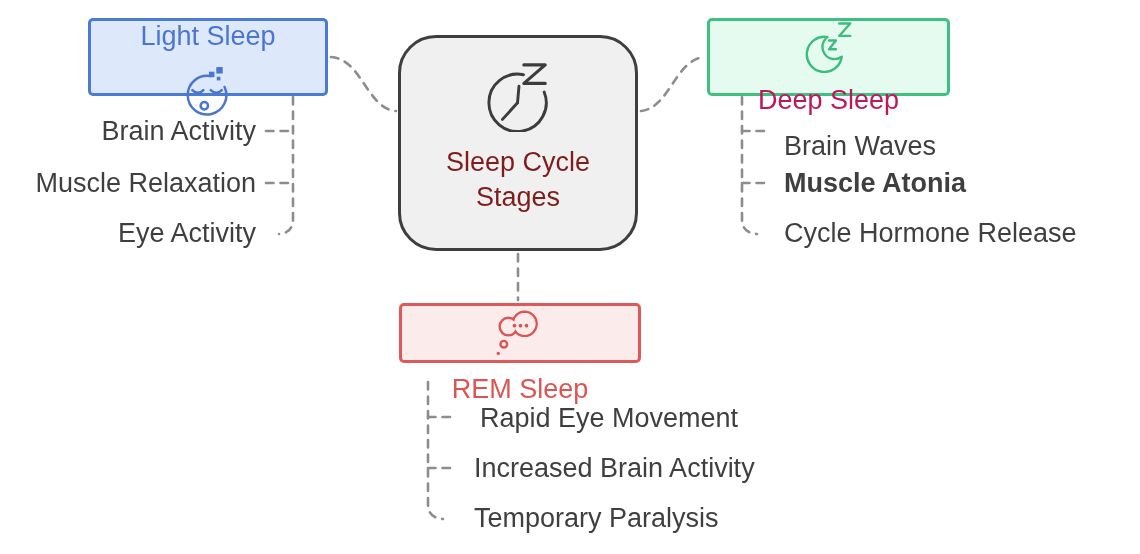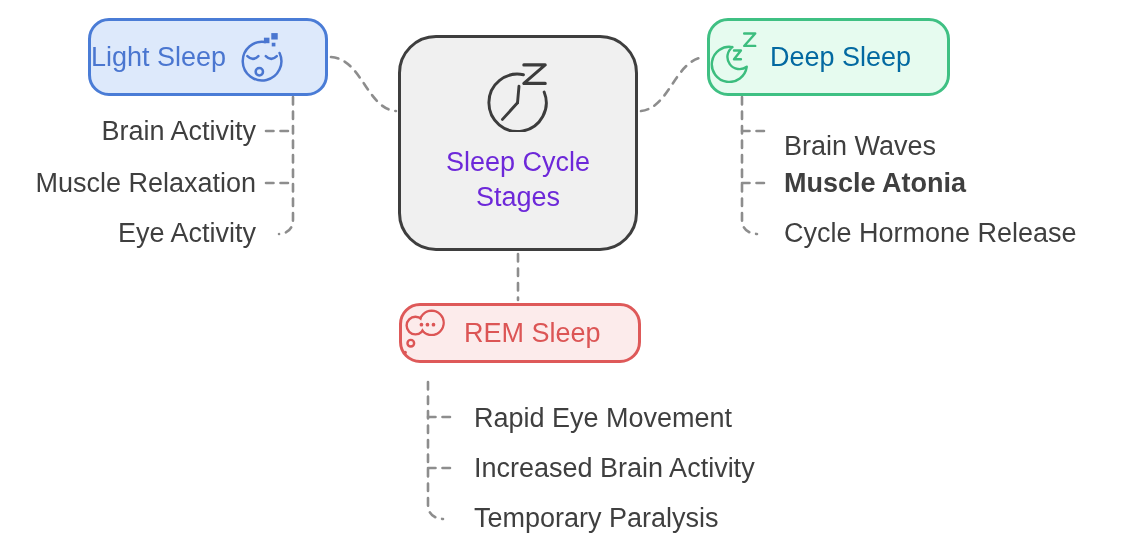--- a/index.html
+++ b/index.html
@@ -3,35 +3,35 @@
 <meta charset="utf-8">
 <style>
   * { margin:0; padding:0; box-sizing:border-box; }
   body { background:#ffffff; font-family:"Liberation Sans", sans-serif; }
   .canvas { position:relative; width:1140px; height:554px; background:#ffffff; overflow:hidden; }
 
   svg.connectors { position:absolute; left:0; top:0; width:1140px; height:554px; pointer-events:none; }
   .dash { fill:none; stroke:#8d8d8d; stroke-width:2.6; stroke-dasharray:7.5 7; stroke-linecap:round; }
 
   .node { position:absolute; display:flex; align-items:center; justify-content:flex-start;
-          border-radius:21px; font-size:27px; font-weight:500; white-space:nowrap; }
+          border-radius:5px; font-size:27px; font-weight:500; white-space:nowrap;flex-direction:column; }
   .node-light  { left:88px;  top:18px;  width:240px; height:78px; background:#dde9fb; border:3px solid #4a7cd6; color:#4a76d0; gap:14px; }
-  .node-deep   { left:707px; top:18px;  width:243px; height:78px; background:#e6fbef; border:3px solid #3fc083; color:#0369a1; gap:12px; }
+  .node-deep   { left:707px; top:18px;  width:243px; height:78px; background:#e6fbef; border:3px solid #3fc083; color:#be185d; gap:12px; }
   .node-rem    { left:399px; top:303px; width:242px; height:60px; background:#fcebeb; border:3px solid #de5959; color:#dc5555; gap:12px; }
-  .node-center { left:398px; top:35px;  width:240px; height:216px; background:#f0f0f0; border:3px solid #3e3e3e; color:#6d28d9;
+  .node-center { left:398px; top:35px;  width:240px; height:216px; background:#f0f0f0; border:3px solid #3e3e3e; color:#7f1d1d;
                  border-radius:38px; flex-direction:column; justify-content:flex-start; padding-top:24px; gap:13px; }
   .node-center .center-label { width:200px; text-align:center; line-height:35px; white-space:normal; font-weight:500; }
 
   .item { position:absolute; font-size:27px; line-height:34px; color:#3f3f3f; white-space:nowrap; }
   .item.l  { right:884px; }
   .item.r  { left:784px; }
   .item.b  { left:474px; }
   .l1 { top:114px; } .l2 { top:166px; } .l3 { top:216px; }
   .r1 { top:129px;text-align:center; } .r2 { top:166px;font-weight:bold; } .r3 { top:216px; }
-  .b1 { top:401px; } .b2 { top:451px; } .b3 { top:501px; }
+  .b1 { top:401px;margin-left:6px; } .b2 { top:451px; } .b3 { top:501px; }
 
   .icon svg { display:block; }
 </style>
 </head>
 <body>
 
 <div class="canvas">
 
   <svg class="connectors" viewBox="0 0 1140 554">
     <path class="dash" d="M 331,57 C 362,59 367,109 396,111"></path>

